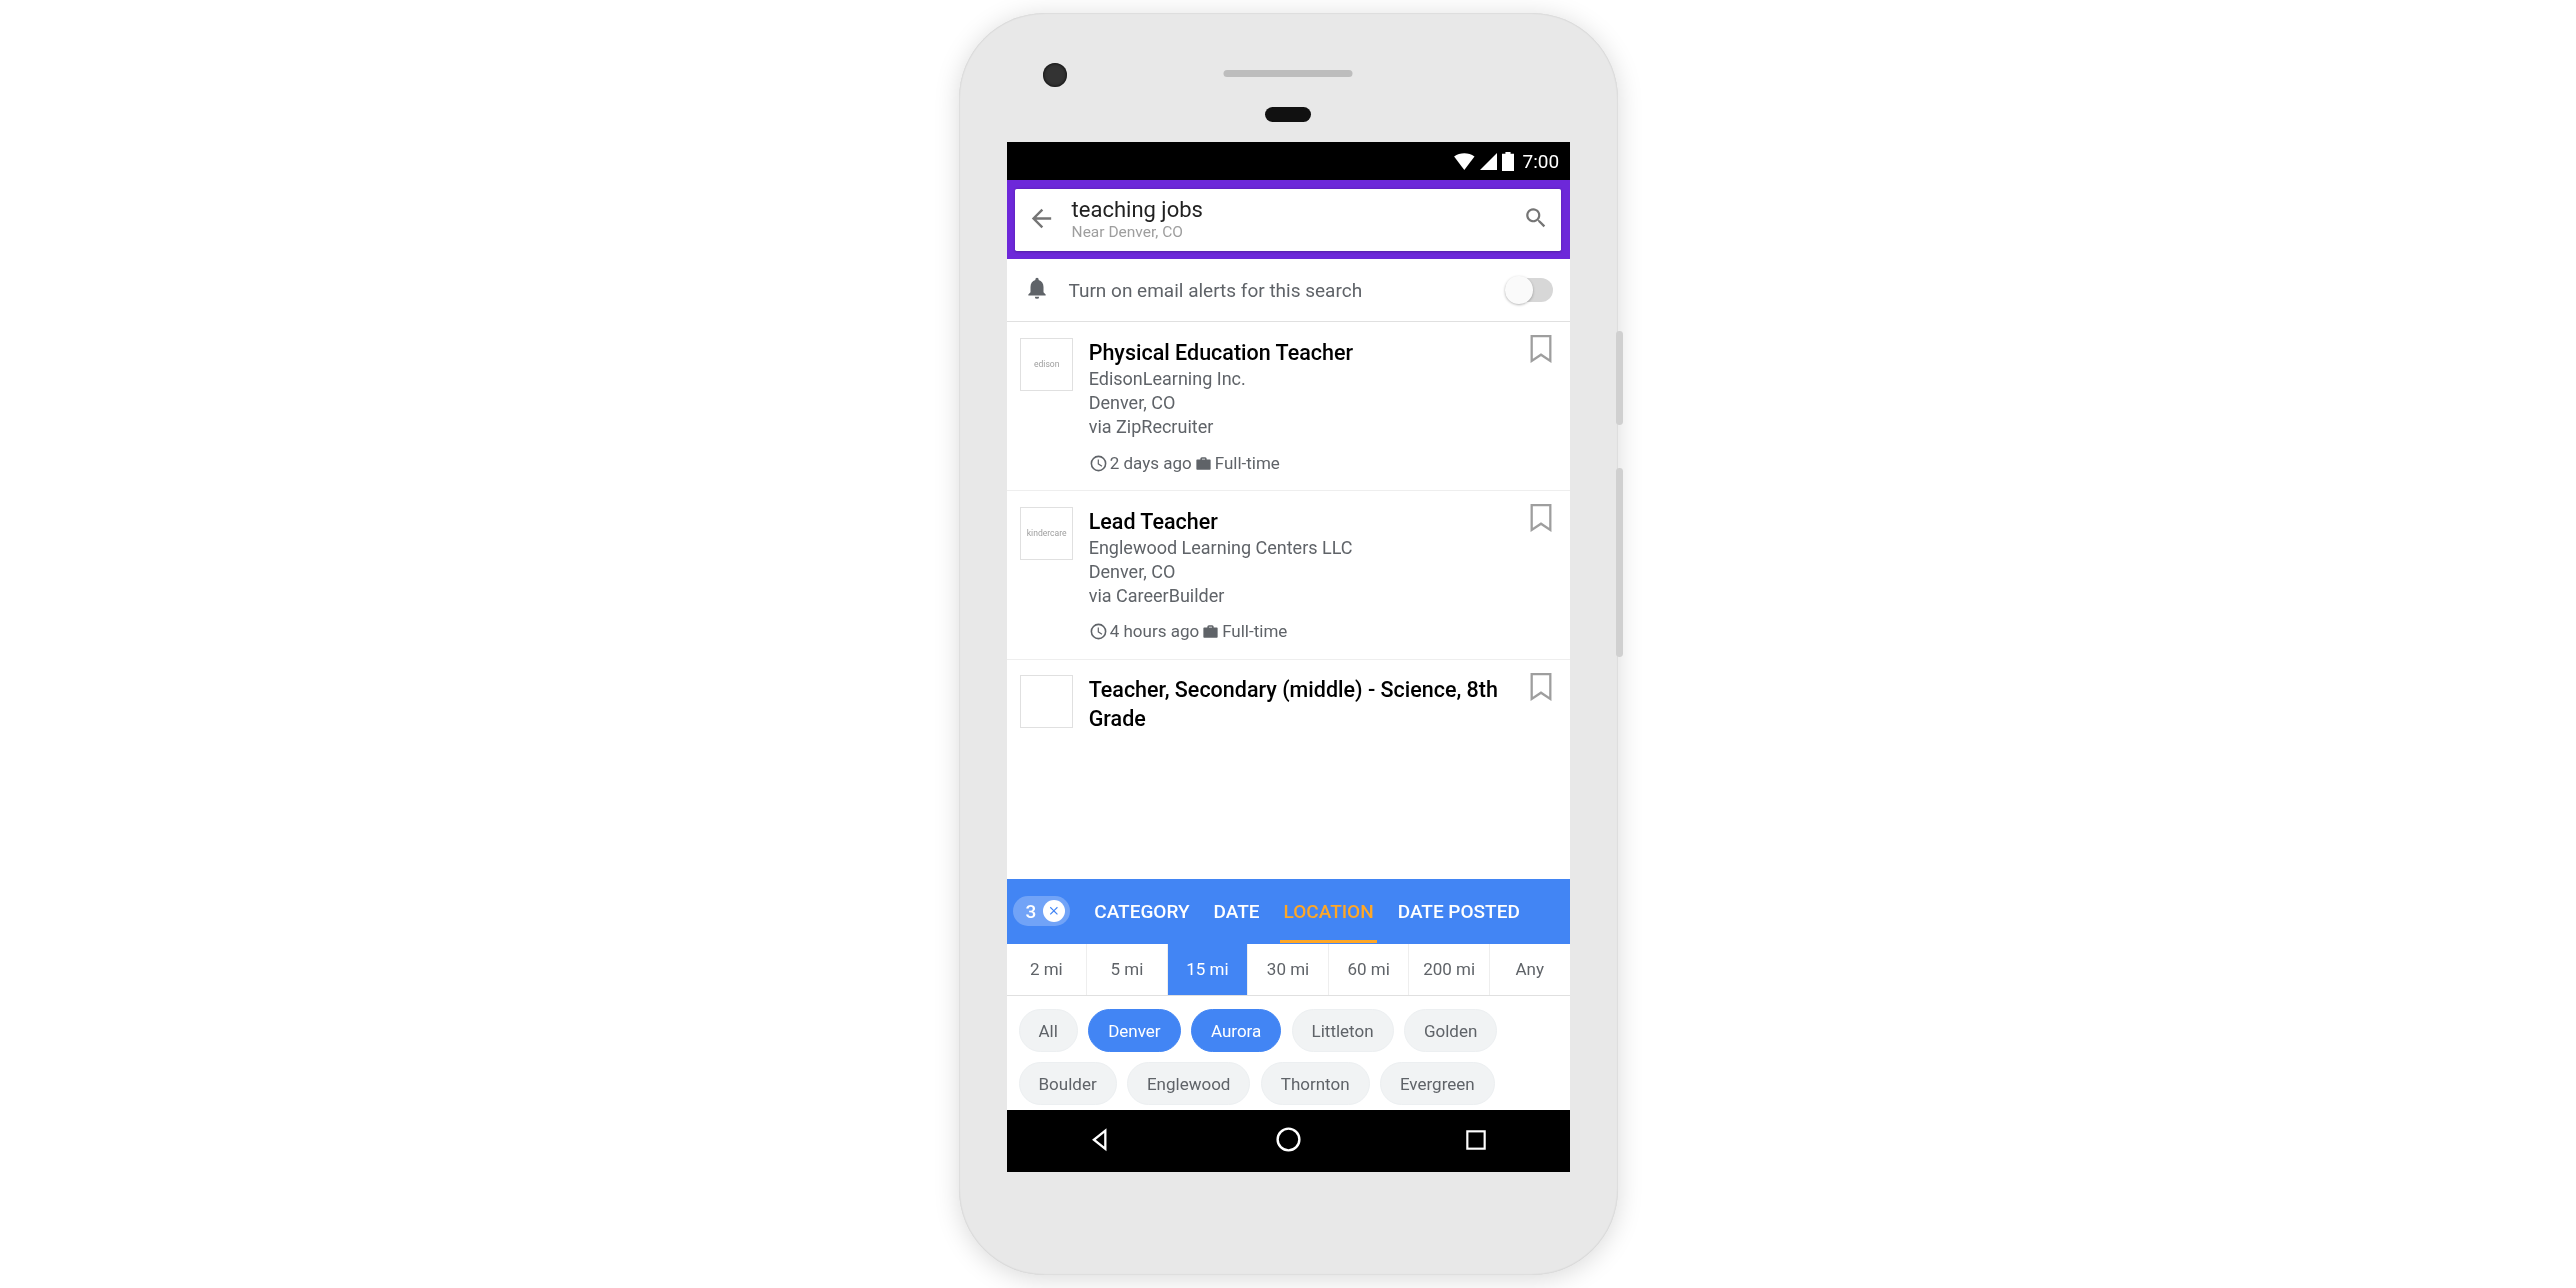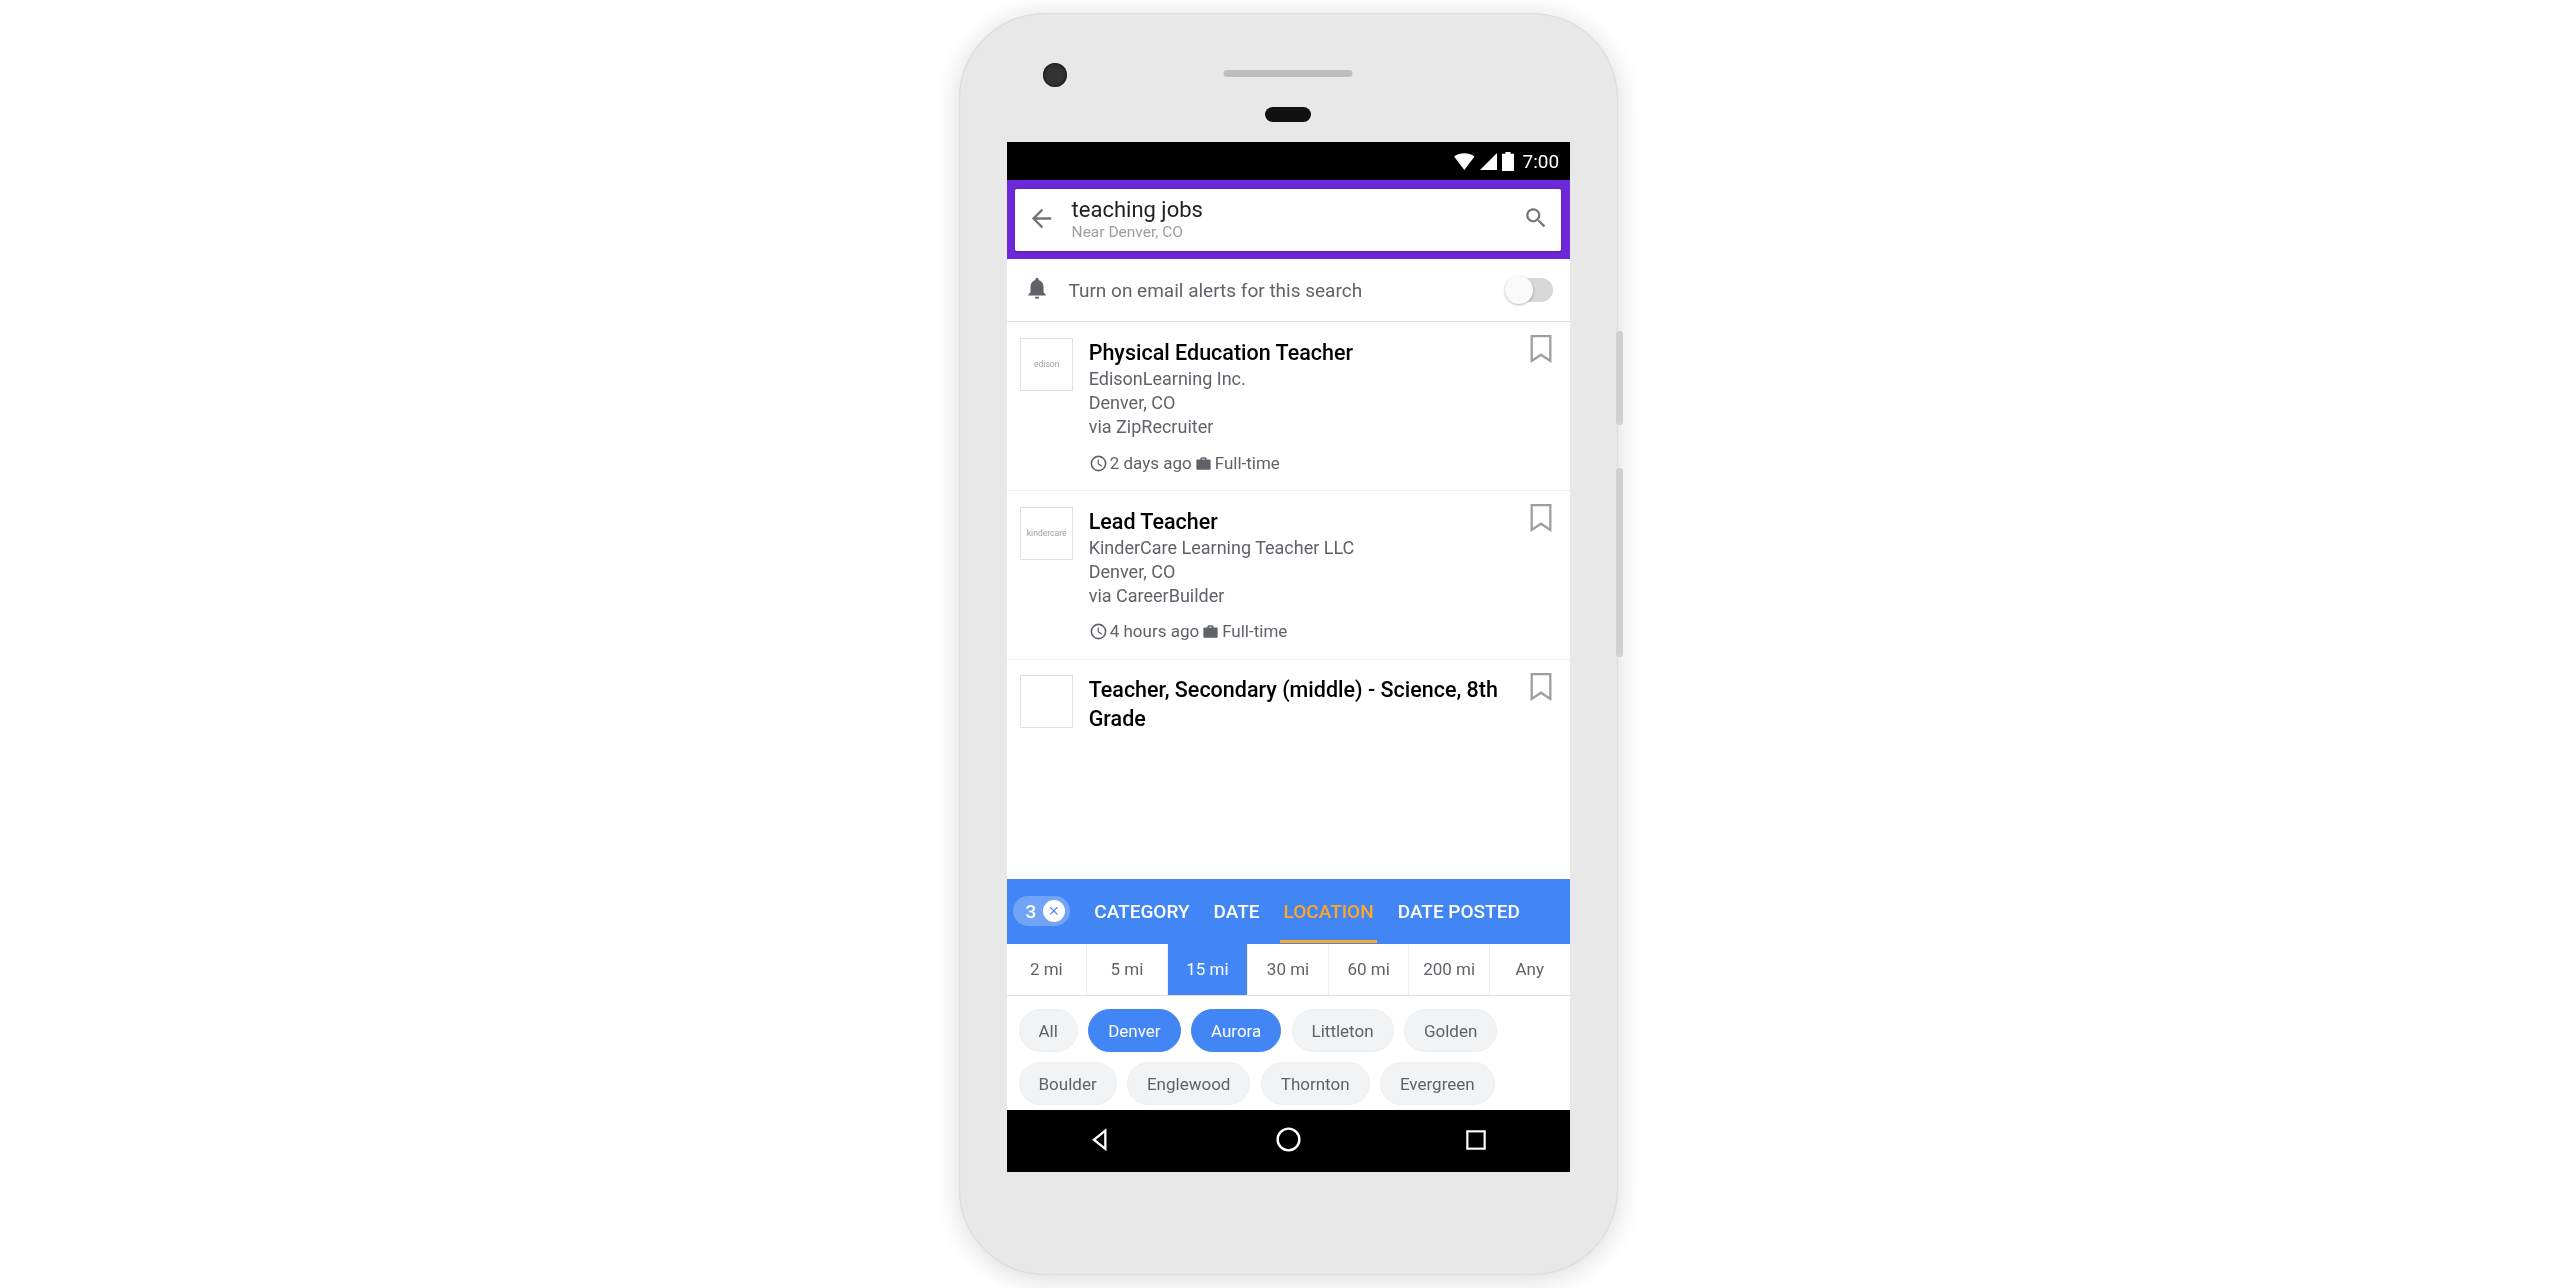--- a/index.html
+++ b/index.html
@@ -305,21 +305,21 @@
             </svg>
         </span>
       </div>
 
       <div class="job">
         <div class="logo">
             <span>kindercare</span>
           </div>
         <div class="info">
           <div class="title">Lead Teacher</div>
-          <div class="company">KinderCare Learning Teacher LLC</div>
+          <div class="company">Englewood Learning Centers LLC</div>
           <div class="loc">Denver, CO</div>
           <div class="via">via CareerBuilder</div>
           <div class="meta">
             <svg viewBox="0 0 24 24">
                 <path d="M12 2a10 10 0 100 20 10 10 0 000-20zm0 18a8 8 0 110-16 8 8 0 010 16zm.5-13H11v6l5 3 .8-1.3-4.3-2.6z"></path>
               </svg>
             <span>4 hours ago</span>
             <svg viewBox="0 0 24 24">
                 <path d="M10 4h4a2 2 0 012 2v1h4a1 1 0 011 1v11a1 1 0 01-1 1H4a1 1 0 01-1-1V8a1 1 0 011-1h4V6a2 2 0 012-2zm0 3h4V6h-4z"></path>
               </svg>

